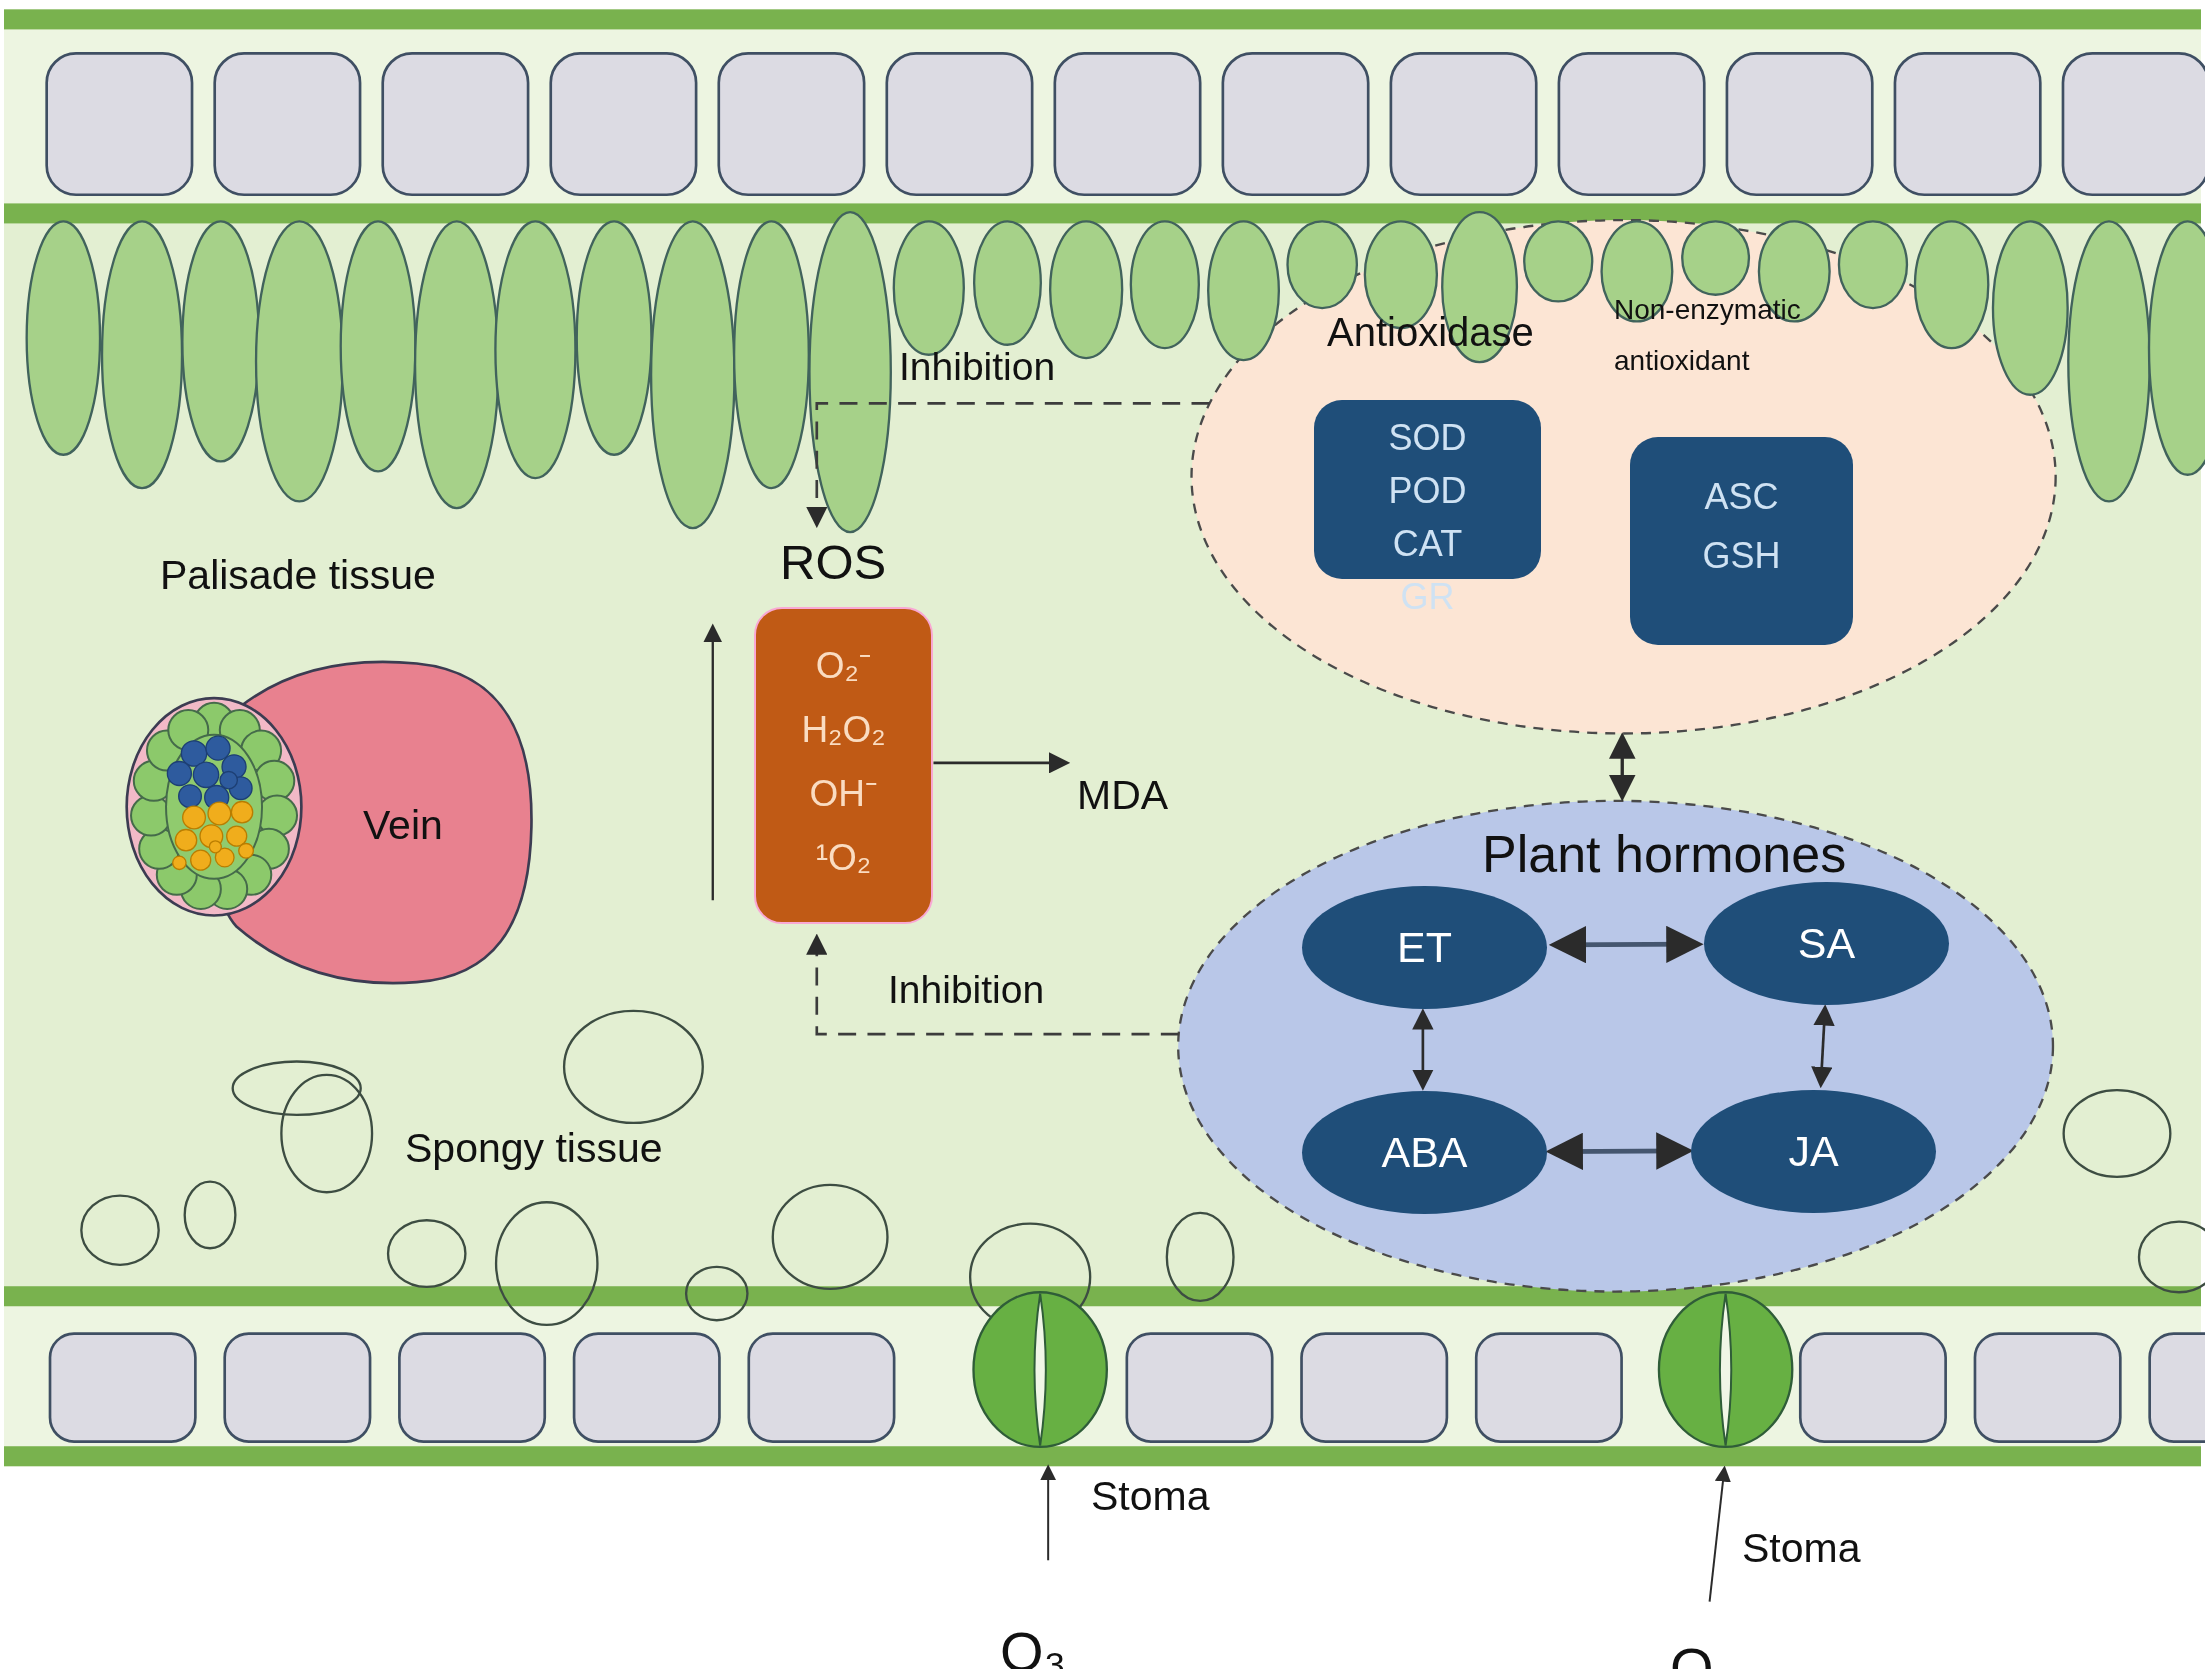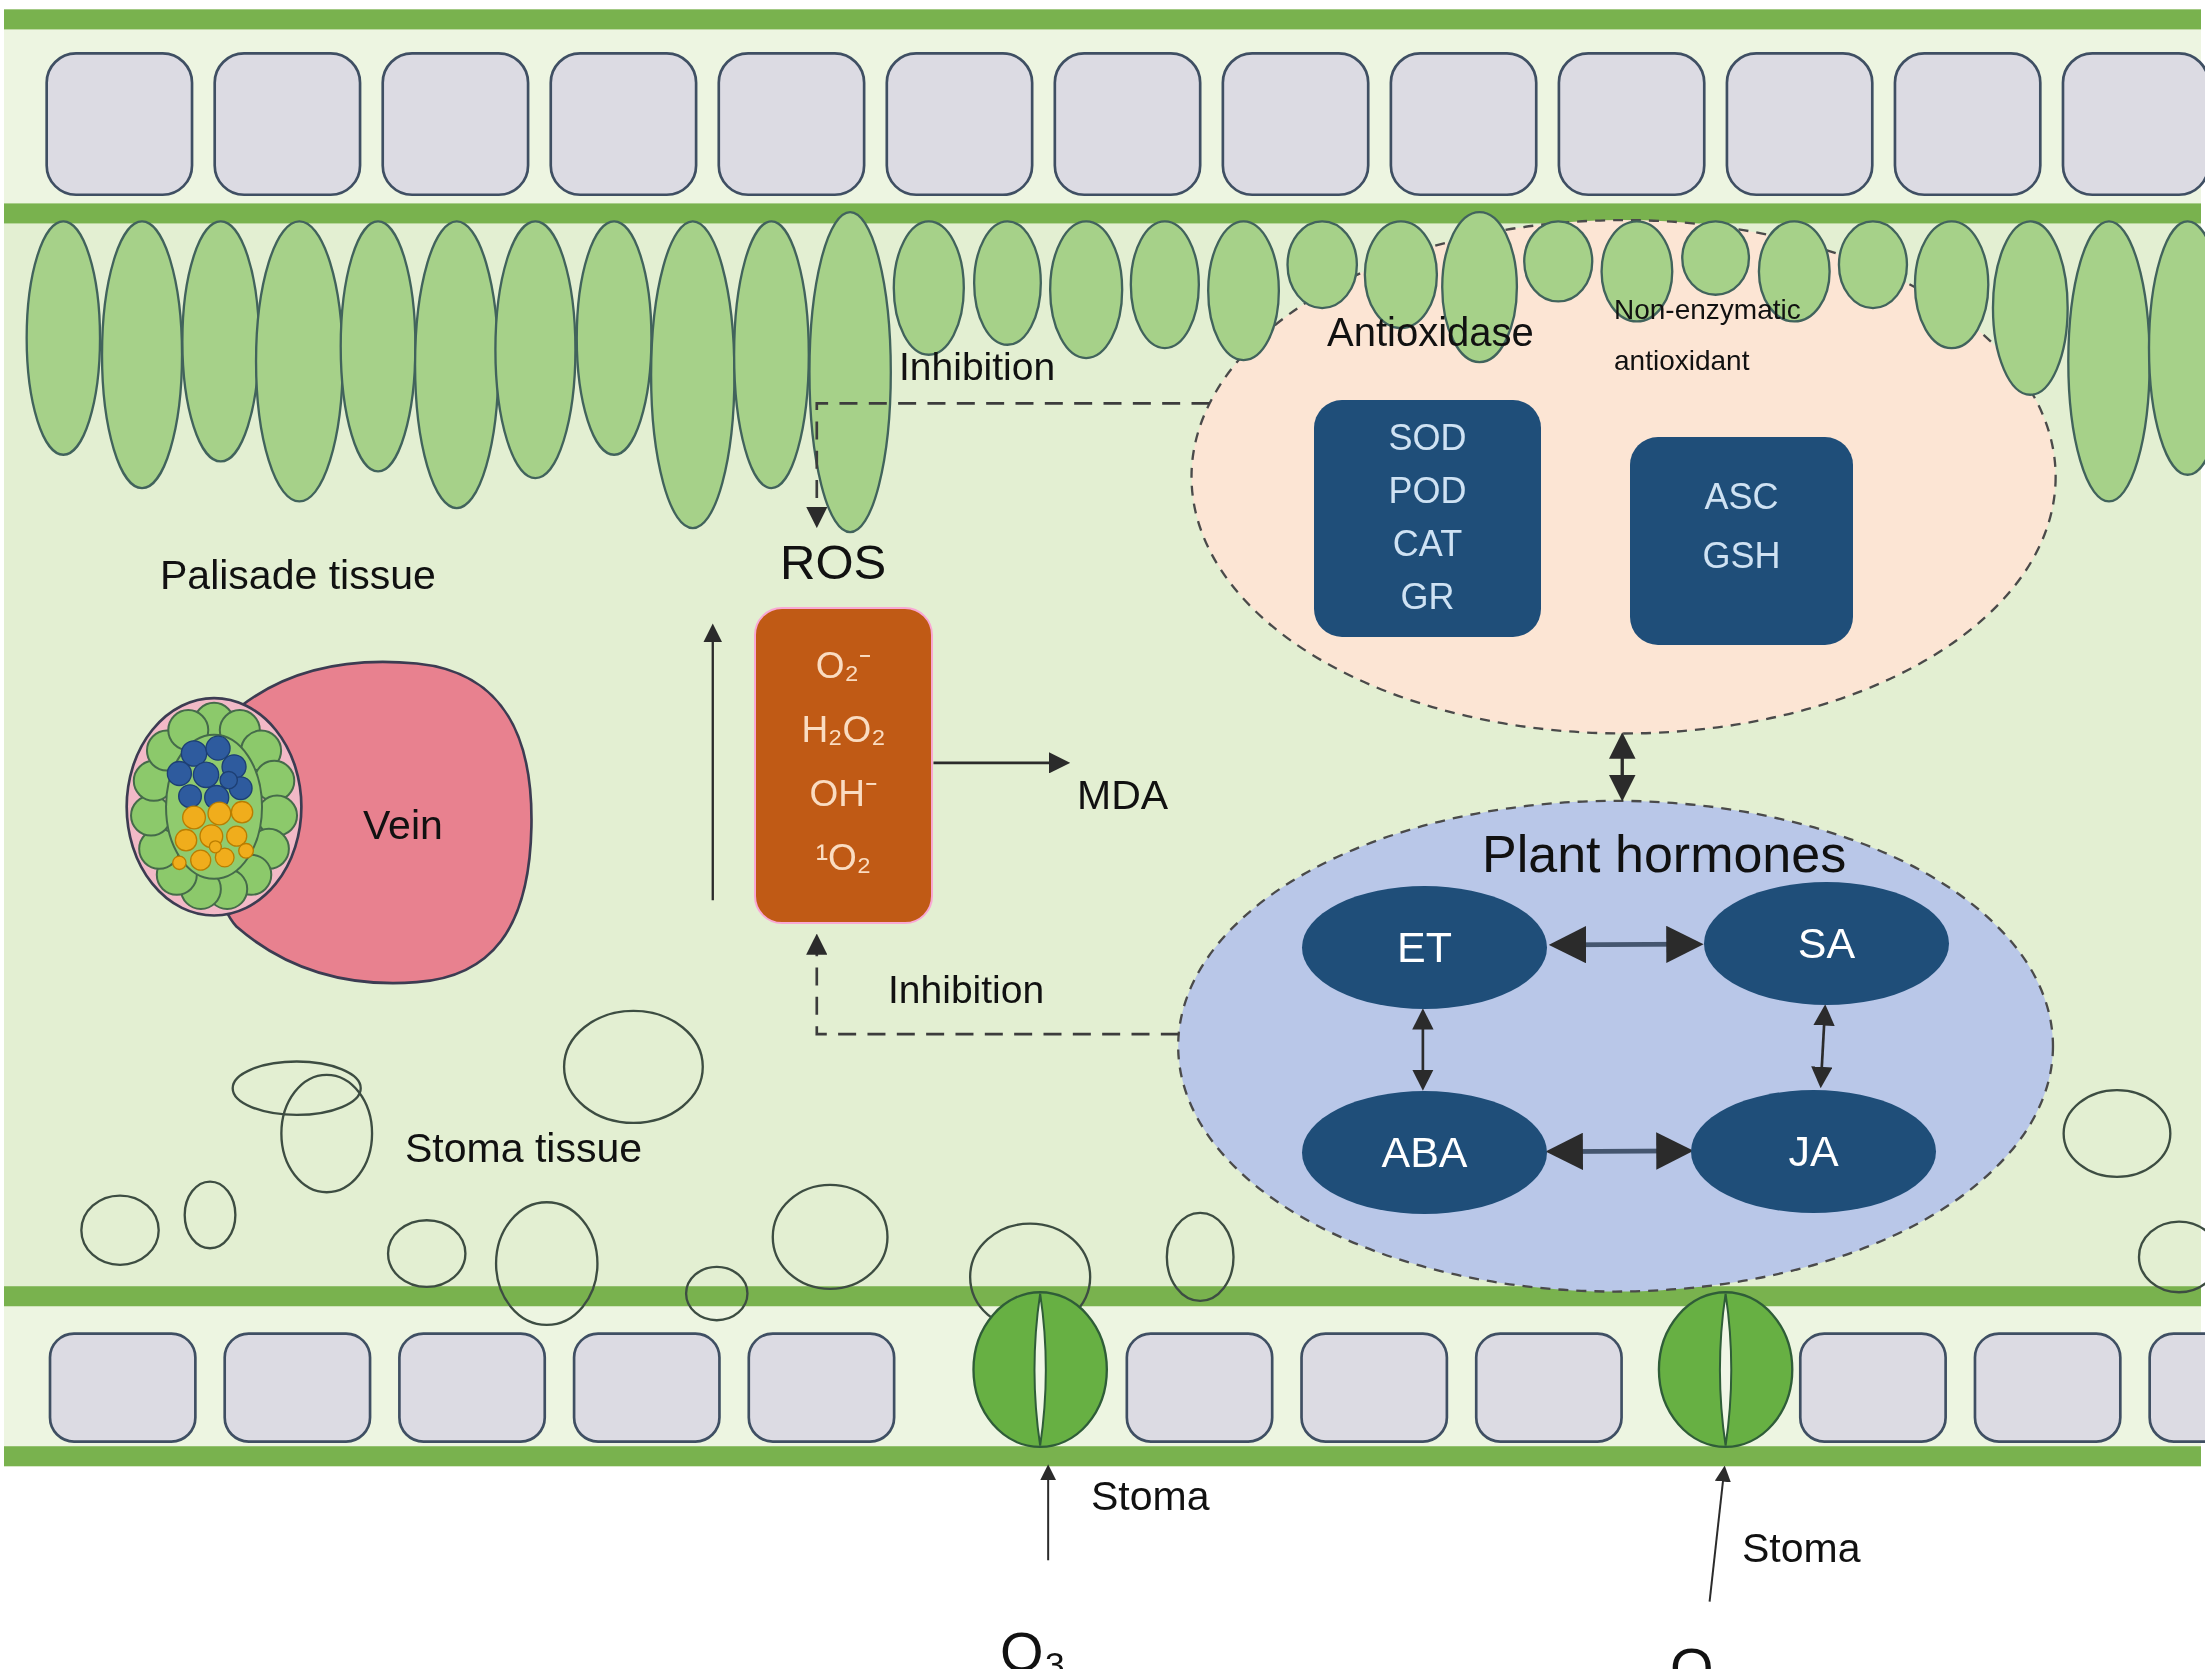--- a/index.html
+++ b/index.html
@@ -12,21 +12,21 @@
   .lbl.big{font-size:41px;}
   .ros-title{font-size:49px;}
   .o3{font-size:56px;margin-top:48px;}
   .rbox{
     position:absolute;border-radius:28px;display:flex;flex-direction:column;
     align-items:center;text-align:center;box-sizing:border-box;
   }
   .ros-box{left:754px;top:607px;width:179px;height:317px;padding-top:25px;
     border:2px solid #f9a8d4;}
   .ros-box div{font-size:37px;line-height:64px;}
-  .enzyme-box{left:1314px;top:400px;width:227px;height:237px;padding-top:10.7px;}
+  .enzyme-box{left:1314px;top:400px;width:227px;height:179px;padding-top:10.7px;}
   .enzyme-box div{font-size:36px;line-height:53px;}
   .nonenz-box{left:1630px;top:437px;width:223px;height:208px;padding-top:30px;}
   .nonenz-box div{font-size:36px;line-height:59px;}
   .hormone{
     position:absolute;width:245px;height:123px;border-radius:50%;
     display:flex;align-items:center;justify-content:center;
     color:#fff;font-size:43px;
   }
   .two-line{line-height:51px;}
 </style>
@@ -191,21 +191,21 @@
       <line x1="2337" y1="1417" x2="2541" y2="1416" stroke-width="7" marker-start="url(#ah)" marker-end="url(#ah)" stroke="#45566f"></line>
       <line x1="2332" y1="1727" x2="2526" y2="1726" stroke-width="7" marker-start="url(#ah)" marker-end="url(#ah)" stroke="#45566f"></line>
       <line x1="2134" y1="1520" x2="2134" y2="1628" stroke="#2b2b2b" stroke-width="4" marker-start="url(#ah)" marker-end="url(#ah)"></line>
       <line x1="2737" y1="1514" x2="2731" y2="1624" stroke="#2b2b2b" stroke-width="4" marker-start="url(#ah)" marker-end="url(#ah)"></line>
       <line x1="1572" y1="2340" x2="1572" y2="2202" stroke="#2b2b2b" stroke-width="3" marker-end="url(#ah)"></line>
       <line x1="2564" y1="2402" x2="2586" y2="2204" stroke="#2b2b2b" stroke-width="3" marker-end="url(#ah)"></line>
     </g>
   </svg>
 
   <div class="lbl big" style="left:160px;top:512px;margin-top:42px;">Palisade tissue</div>
-  <div class="lbl big" style="left:405px;top:1127px;">Stoma tissue</div>
+  <div class="lbl big" style="left:405px;top:1127px;">Spongy tissue</div>
   <div class="lbl" style="left:363px;top:804px;font-size:41px;">Vein</div>
   <div class="lbl ros-title" style="left:780px;top:537px;">ROS</div>
   <div class="lbl" style="left:1077px;top:739px;font-size:41px;margin-top:35px;">MDA</div>
   <div class="lbl" style="left:899px;top:347px;font-size:39px;">Inhibition</div>
   <div class="lbl" style="left:888px;top:970px;font-size:39px;">Inhibition</div>
   <div class="lbl" style="left:1327px;top:311px;font-size:40px;">Antioxidase</div>
   <div class="lbl two-line" style="left:1614px;top:284px;font-size:28px;">
     <div>Non-enzymatic</div>
     <div>antioxidant</div>
   </div>

